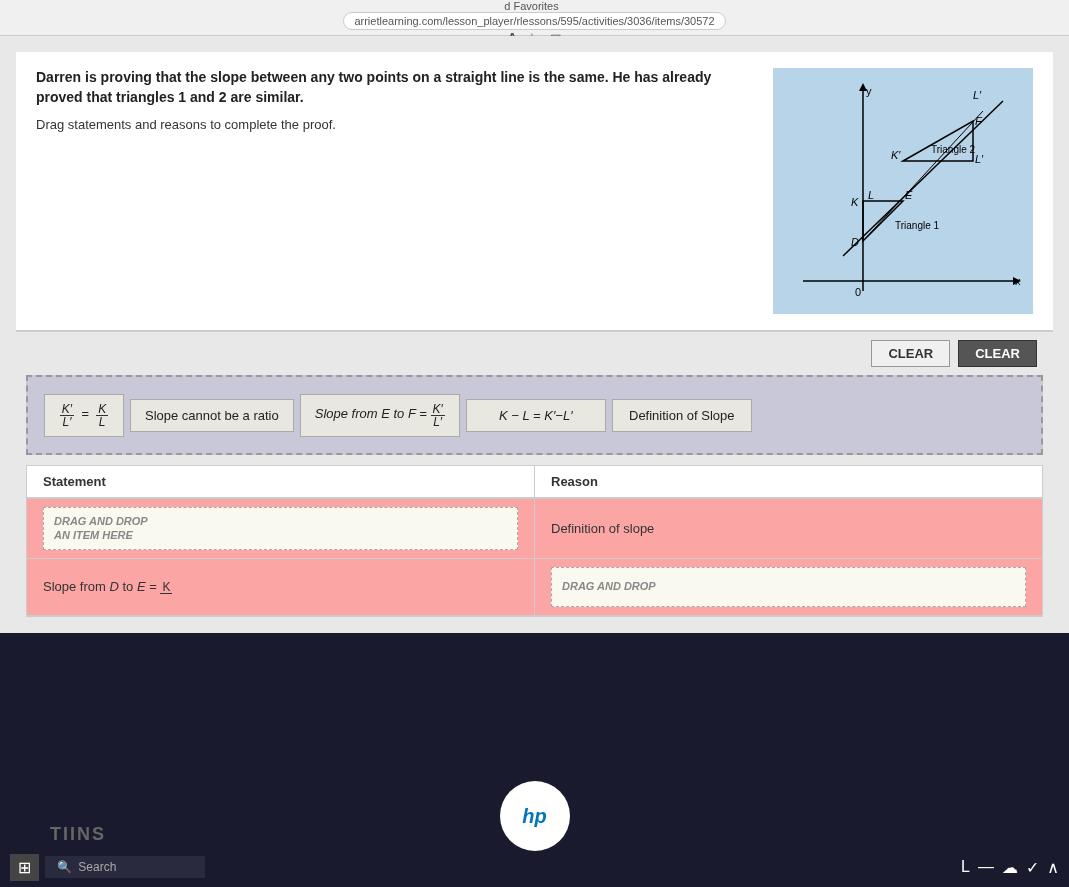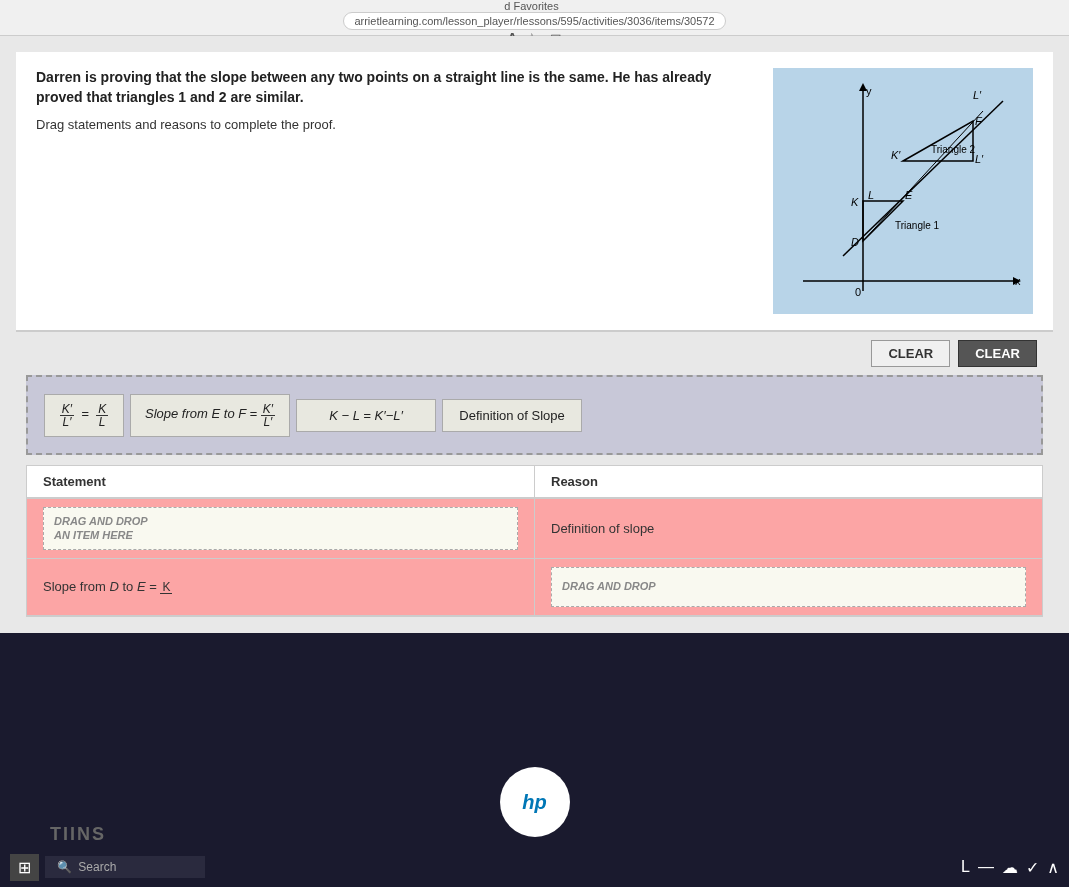--- a/index.html
+++ b/index.html
@@ -341,20 +341,23 @@
             <span class="denom">L′</span>
           </span>
         &nbsp;=&nbsp;
         <span class="math-frac">
             <span class="numer">K</span>
             <span class="denom">L</span>
           </span>
       </span>
     </div>
 
+    <div class="drag-card wide">
+      <span>Slope cannot be a ratio</span>
+    </div>
 
     <div class="drag-card wide math">
       <span>
         Slope from <em>E</em> to <em>F</em> =
         <span class="math-frac">
             <span class="numer">K′</span>
             <span class="denom">L′</span>
           </span>
       </span>
     </div>
@@ -421,17 +424,17 @@
   </div>
   <div class="taskbar-icons">
     <span class="taskbar-icon">L</span>
     <span class="taskbar-icon">—</span>
     <span class="taskbar-icon">☁</span>
     <span class="taskbar-icon">✓</span>
     <span class="taskbar-icon">∧</span>
   </div>
 </div>
 
-<div style="position:absolute; bottom:50px; left:50%; transform:translateX(-50%); width:70px; height:70px; background:white; border-radius:50%; display:flex; align-items:center; justify-content:center; font-size:20px; font-weight:bold; color:#0077b6; font-style:italic; z-index:10;">
+<div style="position:absolute; bottom:36px; left:50%; transform:translateX(-50%); width:70px; height:70px; background:white; border-radius:50%; display:flex; align-items:center; justify-content:center; font-size:20px; font-weight:bold; color:#0077b6; font-style:italic; z-index:10;">
   <span>hp</span>
 </div>
 
 <div style="position:absolute; bottom:42px; left:50px; color:#666; font-size:18px; font-weight:bold; letter-spacing:2px;">TIINS</div>
 
 </body></html>

